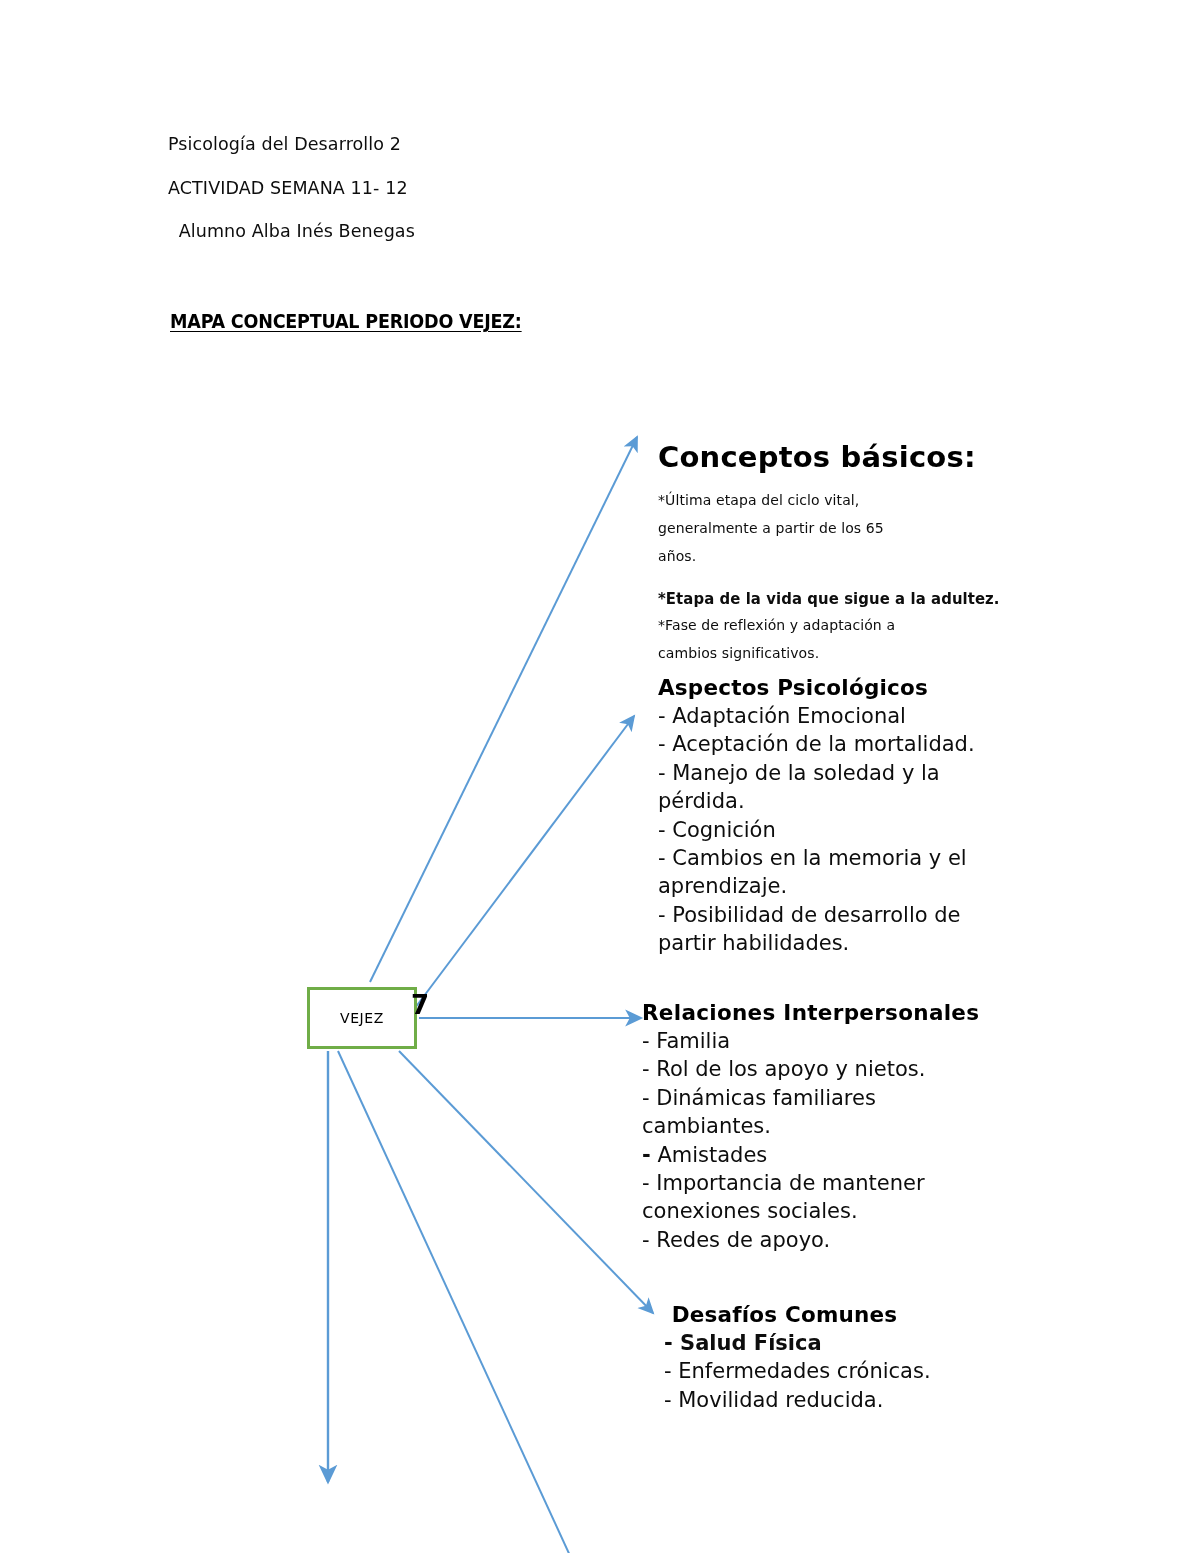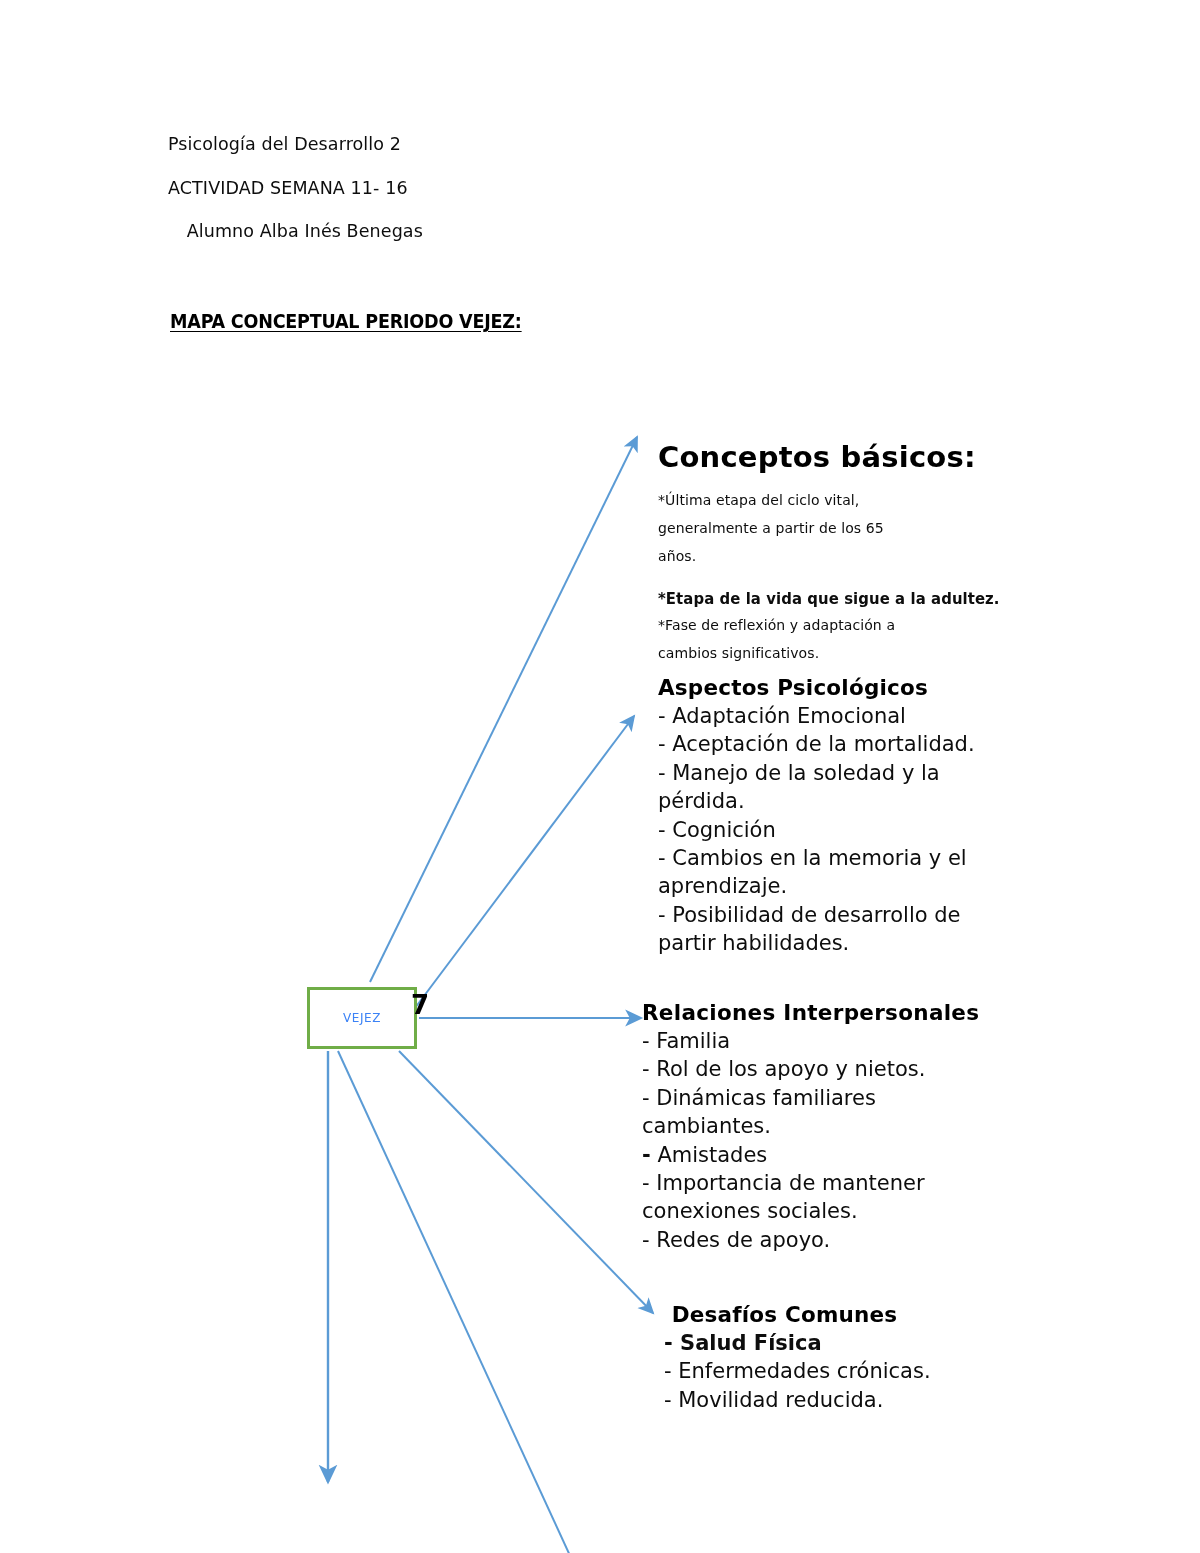--- a/index.html
+++ b/index.html
@@ -35,21 +35,21 @@
   .hdr-line {
     font-family: "DejaVu Sans", sans-serif;
     font-size: 17.5px;
     line-height: 1.0;
     color: #0d0d0d;
     letter-spacing: 0.1px;
     white-space: pre;
   }
   .hdr-line.l1 { margin: 0 0 26px 0; }
   .hdr-line.l2 { margin: 0 0 26px 0; }
-  .hdr-line.l3 { margin: 8px; padding-left: 5px; }
+  .hdr-line.l3 { margin: 0; padding-left: 5px; }
 
   .map-title {
     position: absolute;
     left: 170px;
     top: 310px;
     font-family: "DejaVu Sans Condensed", "Liberation Sans Narrow", "Liberation Sans", sans-serif;
     font-size: 19.5px;
     font-weight: bold;
     letter-spacing: -0.2px;
     color: #000;
@@ -77,23 +77,23 @@
     height: 62px;
     box-sizing: border-box;
     border: 3px solid #70AD47;
     background: #ffffff;
     display: flex;
     align-items: center;
     justify-content: center;
   }
   .node-vejez .node-label {
     font-family: "DejaVu Sans", sans-serif;
-    font-size: 12px;
+    font-size: 14px;
     letter-spacing: 0.6px;
-    color: #3b82f6;
+    color: #000000;
   }
 
   
   .node-cursor {
     position: absolute;
     left: 411px;
     top: 992px;
     width: 18px;
     height: 30px;
     font-family: "DejaVu Sans", sans-serif;
@@ -183,21 +183,21 @@
     font-weight: bold;
   }
 </style>
 </head>
 <body>
 
 <div id="page">
 
   <div class="doc-header">
     <div class="hdr-line l1">Psicología del Desarrollo 2</div>
-    <div class="hdr-line l2">ACTIVIDAD SEMANA 11- 16</div>
+    <div class="hdr-line l2">ACTIVIDAD SEMANA 11- 12</div>
     <div class="hdr-line l3"> Alumno Alba Inés Benegas</div>
   </div>
 
   <div class="map-title">MAPA CONCEPTUAL PERIODO VEJEZ:</div>
 
   <svg id="connectors" viewBox="0 0 1200 1553" width="1200" height="1553" xmlns="http://www.w3.org/2000/svg">
     <defs>
       <marker id="ah" markerWidth="9" markerHeight="9" refX="7.2" refY="4.5" orient="auto" markerUnits="strokeWidth">
         <path d="M0,0.6 L8.2,4.5 L0,8.4 L2.1,4.5 Z" fill="#5B9BD5"></path>
       </marker>

